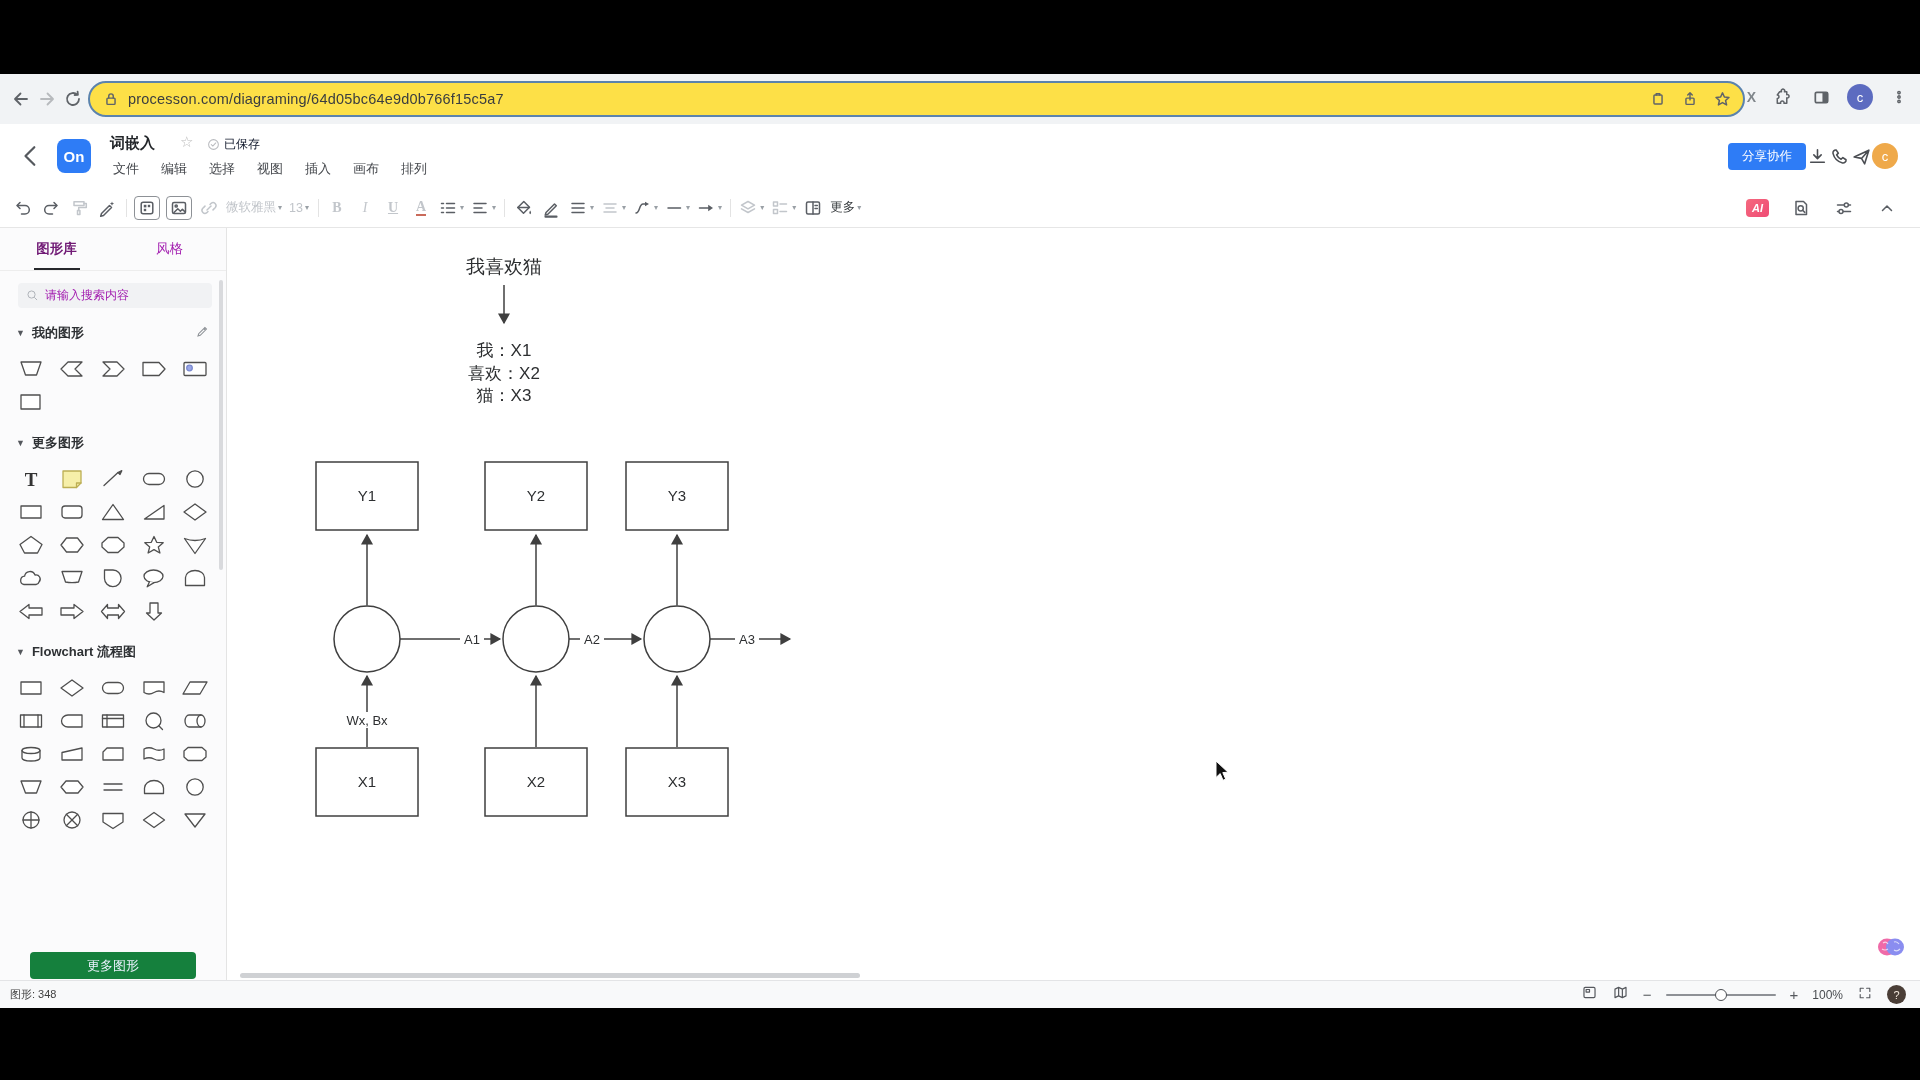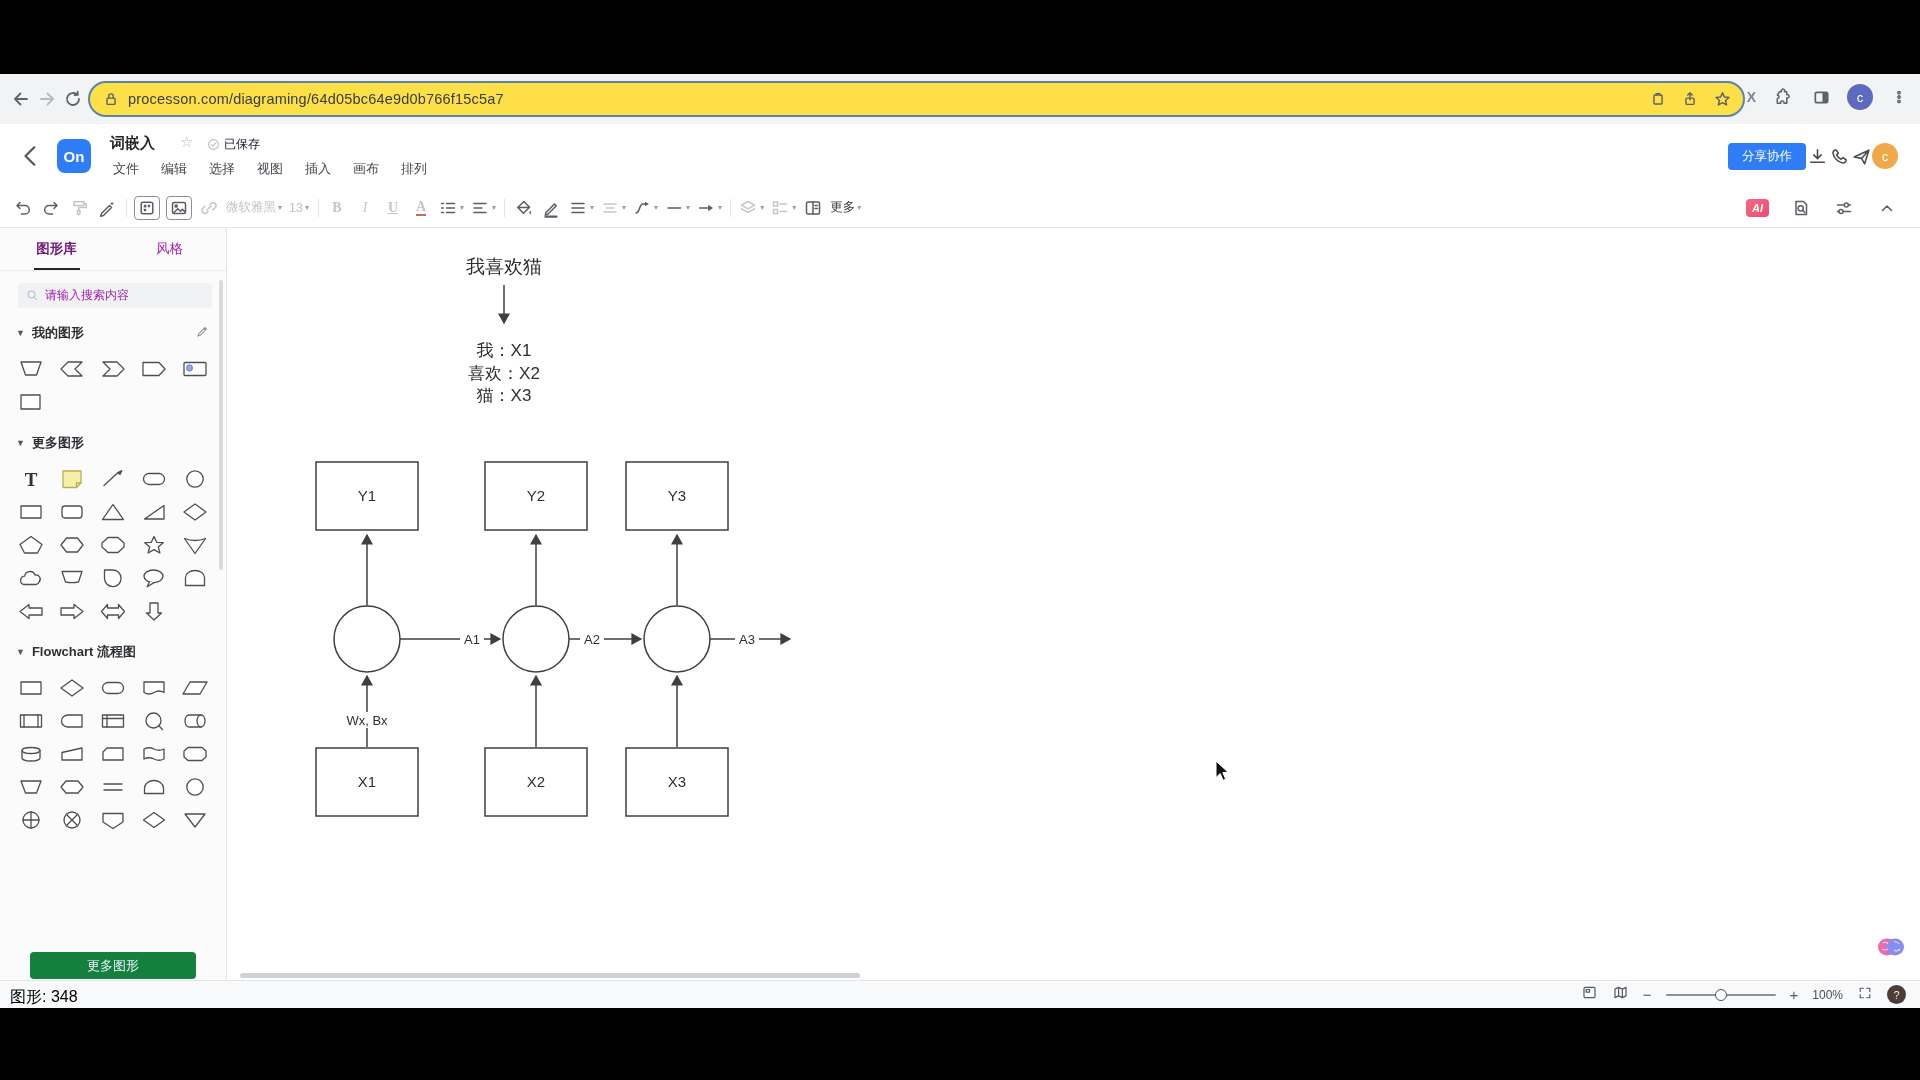--- a/index.html
+++ b/index.html
@@ -64,21 +64,21 @@
   #more-shapes-btn{position:absolute;left:30px;top:724px;width:166px;height:27px;background:#15803d;color:#eaf1fd;font-size:13px;border:none;border-radius:4px;}
   #side-scroll{position:absolute;right:3px;top:52px;width:4px;height:290px;background:#d9dadd;border-radius:2px;}
   
   #canvas{left:227px;top:228px;width:1693px;height:752px;background:#fff;}
   #formulas{left:548px;top:32px;font-size:16.5px;color:#303336;line-height:22.4px;letter-spacing:.2px;white-space:pre;}
   #h-scroll{left:13px;top:745px;width:620px;height:5px;background:#cfd1d4;border-radius:3px;}
   #brain-widget{left:1648px;top:706px;}
   #cursor{left:988px;top:532px;}
   
   #status-bar{left:0;top:980px;width:1920px;height:27px;background:#f8f9fa;border-top:1px solid #e3e4e6;}
-  #shape-count{position:absolute;left:10px;top:6px;font-size:16px;color:#000000;}
+  #shape-count{position:absolute;left:10px;top:6px;font-size:11px;color:#404040;}
   #status-right{position:absolute;right:14px;top:0;height:27px;display:flex;align-items:center;gap:14px;color:#55585d;}
   #status-right svg{stroke:currentColor;fill:none;stroke-width:1.4;stroke-linecap:round;stroke-linejoin:round;}
   .zoom-sign{font-size:15px;color:#55585d;}
   #zoom-slider{width:110px;height:2px;background:#8e9196;position:relative;border-radius:1px;}
   #zoom-knob{position:absolute;left:50%;top:50%;transform:translate(-50%,-50%);width:12px;height:12px;background:#fff;border:1.8px solid #4d5055;border-radius:50%;box-sizing:border-box;}
   #zoom-level{font-size:12px;color:#494c50;}
   #help-btn{width:19px;height:19px;border-radius:50%;background:#4a3e37;color:#f3e8dc;font-size:11px;display:flex;align-items:center;justify-content:center;}
   .blackbar{left:0;width:1920px;background:#000;}
 </style>
 </head>

